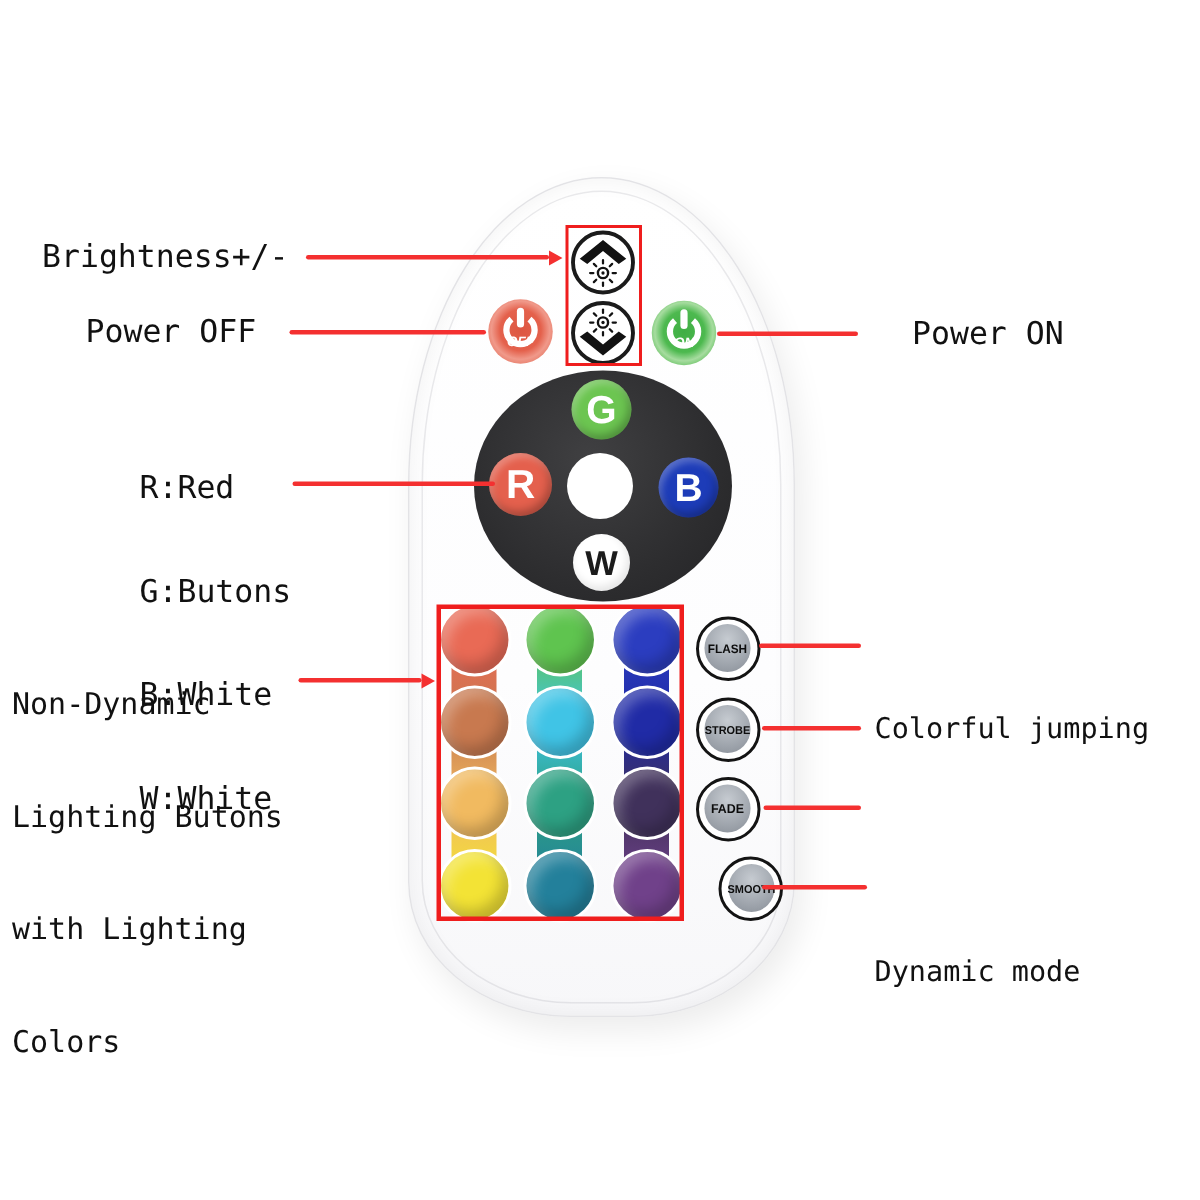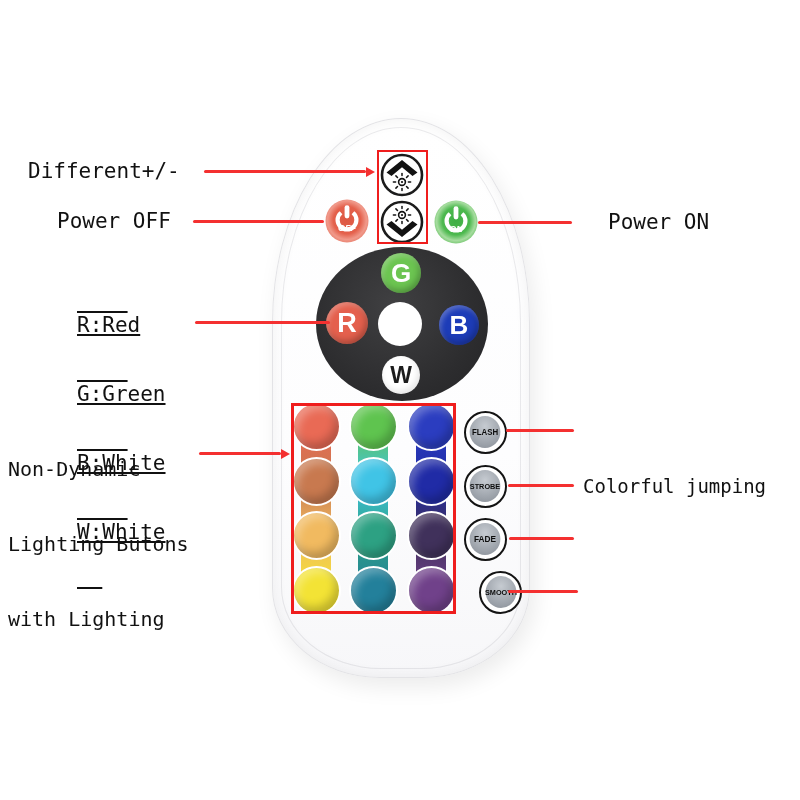--- a/index.html
+++ b/index.html
@@ -178,51 +178,53 @@
       <div class="inner">STROBE</div>
       </div>
     <div class="mode" style="left:190.5px;top:398.5px;">
       <div class="inner" style="font-size:8.6px;">FADE</div>
       </div>
     <div class="mode" style="left:206px;top:451.5px;">
       <div class="inner">SMOOTH</div>
       </div>
   </div>
 
-  <div class="lbl" style="left:28px;top:158px;">Different+/-</div>
+  <div class="lbl" style="left:28px;top:158px;">Brightness+/-</div>
   <div class="line" style="left:204px;top:170px;width:162px;"></div>
   <div class="arr" style="left:366px;top:166.5px;"></div>
 
   <div class="lbl" style="left:57px;top:208px;text-align:right;">Power OFF</div>
   <div class="line" style="left:193px;top:220px;width:131px;"></div>
 
-  <div class="legend" style="left:77px;top:268px;text-decoration:underline;">
+  <div class="legend" style="left:93px;top:268px;">
     <div>R:Red</div>
-    <div>G:Green</div>
+    <div>G:Butons</div>
     <div>B:White</div>
     <div>W:White</div>
   </div>
   <div class="line" style="left:195px;top:321px;width:135px;"></div>
 
   <div class="note" style="left:8px;top:407px;">
     <div>Non-Dynamic</div>
     <div>Lighting Butons</div>
     <div>with Lighting</div>
+    <div>Colors</div>
   </div>
   <div class="line" style="left:199px;top:452px;width:82px;"></div>
   <div class="arr" style="left:281px;top:448.5px;"></div>
 
   <div class="lbl" style="left:608px;top:209px;">Power ON</div>
   <div class="line" style="left:478px;top:221px;width:94px;"></div>
 
   <div class="line" style="left:506px;top:429px;width:68px;"></div>
   <div class="noter" style="left:583px;top:416px;">
     <div>Colorful jumping</div></div>
 
   <div class="line" style="left:508px;top:484px;width:66px;"></div>
 
   <div class="line" style="left:509px;top:537px;width:65px;"></div>
 
   <div class="line" style="left:508px;top:590px;width:70px;"></div>
   <div class="noter" style="left:583px;top:578px;">
+    <div>Dynamic mode</div>
     </div>
 
 </div>
 
 </body></html>

